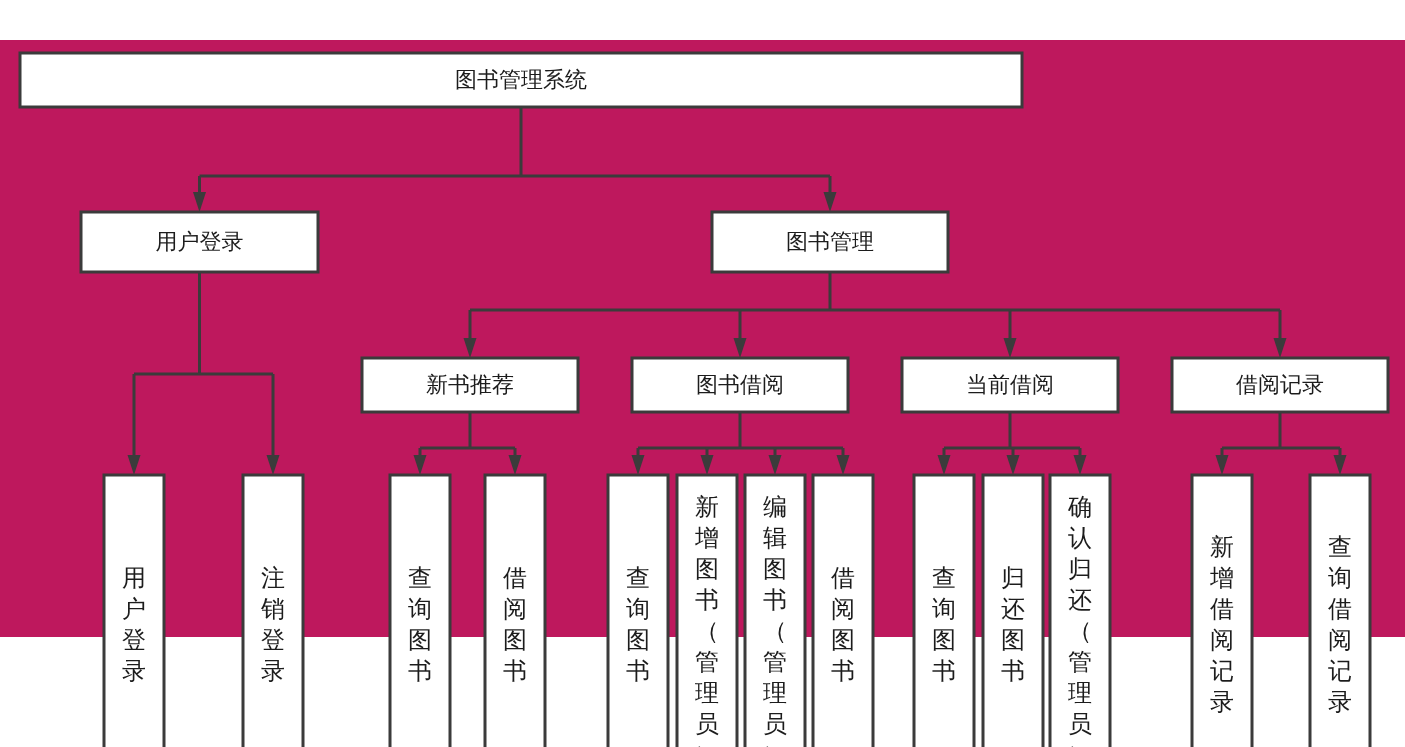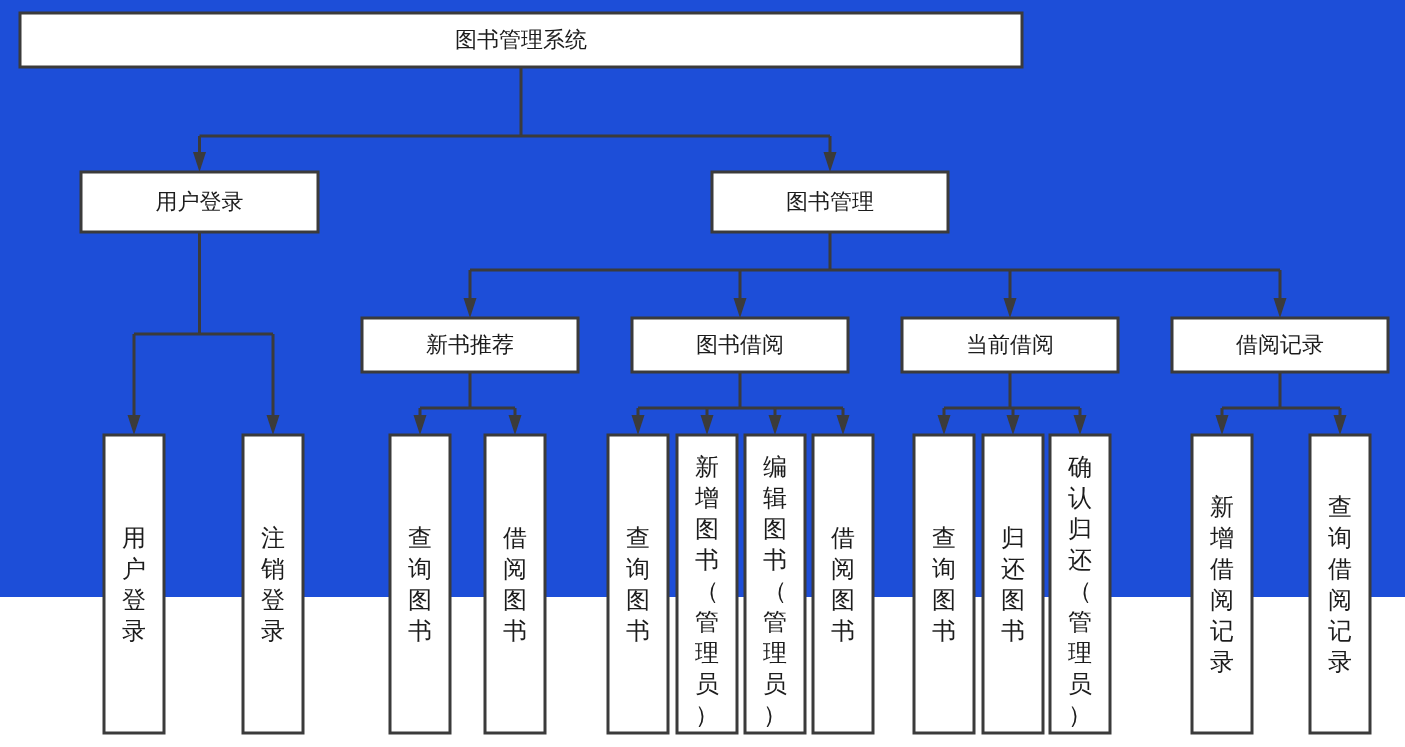--- a/index.html
+++ b/index.html
@@ -11,21 +11,22 @@
     width: 1405px;
     height: 747px;
     font-family: "Liberation Sans", "DejaVu Sans", sans-serif;
     overflow: hidden;
     position: relative;
   }
   #diagram-root {
     position: relative;
     width: 1405px;
     height: 597px;
-    background: #1d4ed8;
+    background: #be185d;
+    margin-top: 40px;
   }
   svg.diagram-canvas {
     position: absolute;
     left: 0;
     top: 0;
     width: 1405px;
     height: 747px;
     display: block;
   }
   .node-box {

